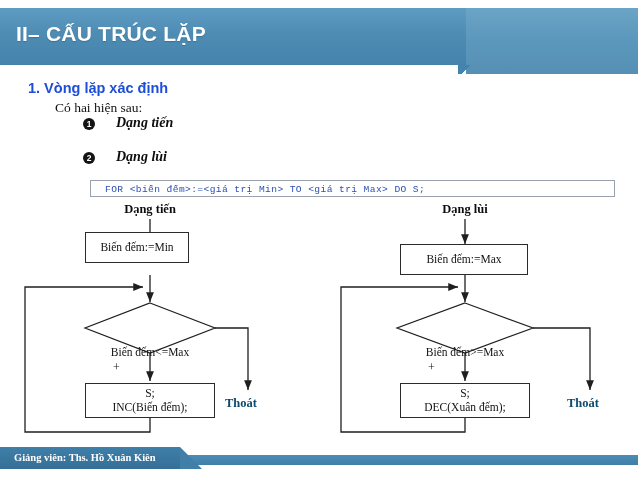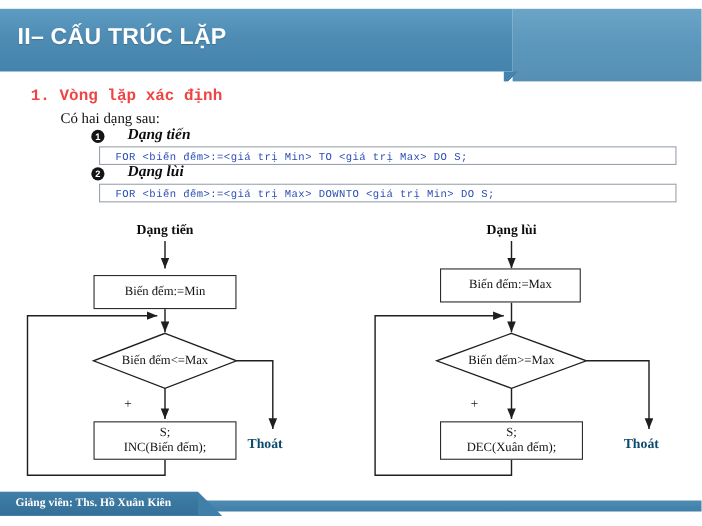--- a/index.html
+++ b/index.html
@@ -48,24 +48,24 @@
     font-weight: bold;
     font-size: 21px;
     letter-spacing: 0.2px;
     white-space: nowrap;
     text-shadow: 0 1px 1px rgba(0,0,0,0.18);
   }
 
   
   .line-heading {
     position: absolute;
-    font-family: Liberation Mono, monospace;
+    font-family: Liberation Sans, sans-serif;
     font-weight: bold;
     font-size: 14.5px;
-    color: #ef4444;
+    color: #1d4ed8;
     white-space: nowrap;
   }
   .line-plain {
     position: absolute;
     font-family: "Liberation Serif", serif;
     font-size: 13.5px;
     color: #111111;
     white-space: nowrap;
   }
   .line-italic {
@@ -90,20 +90,21 @@
     text-align: center;
   }
 
   
   .code-box {
     position: absolute;
     border: 1px solid #9aa3ad;
     background: #ffffff;
     box-sizing: border-box;
     height: 17px;
+    margin-top: 47px;
   }
   .code-text {
     position: absolute;
     font-family: "Liberation Mono", monospace;
     font-size: 9.6px;
     color: #2b4fb5;
     white-space: nowrap;
     letter-spacing: 0.4px;
     top: 3px;
   }
@@ -133,20 +134,21 @@
     line-height: 1.15;
     white-space: nowrap;
   }
   .fc-diamond-text {
     position: absolute;
     font-family: "Liberation Serif", serif;
     font-size: 11.5px;
     color: #121212;
     white-space: nowrap;
     text-align: center;
+    margin-top: 24px;
   }
   .fc-plus {
     position: absolute;
     font-family: "Liberation Serif", serif;
     font-size: 12px;
     color: #161616;
   }
   .fc-exit {
     position: absolute;
     font-family: "Liberation Serif", serif;
@@ -199,33 +201,30 @@
 
   <div class="header-wrap">
     <div class="header-band-right"></div>
     <div class="header-band-left"></div>
     <div class="header-notch"></div>
     <div class="header-title">II– CẤU TRÚC LẶP</div>
   </div>
 
   <div class="line-heading" style="left:28px; top:80px;">1. Vòng lặp xác định</div>
 
-  <div class="line-plain" style="left:55px; top:100px;">Có hai dạng sau:</div>
+  <div class="line-plain" style="left:55px; top:100px;">Có hai hiện sau:</div>
 
   <div class="bullet-num" style="left:83px; top:118px;">1</div>
   <div class="line-italic" style="left:116px; top:115px;">Dạng tiến</div>
   <div class="code-box" style="left:90px; top:133px; width:525px;">
     <div class="code-text" style="left:14px;">FOR &lt;biến đếm&gt;:=&lt;giá trị Min&gt; TO &lt;giá trị Max&gt; DO S;</div>
   </div>
 
   <div class="bullet-num" style="left:83px; top:152px;">2</div>
   <div class="line-italic" style="left:116px; top:149px;">Dạng lùi</div>
-  <div class="code-box" style="left:90px; top:167px; width:525px;">
-    <div class="code-text" style="left:14px;">FOR &lt;biến đếm&gt;:=&lt;giá trị Max&gt; DOWNTO &lt;giá trị Min&gt; DO S;</div>
-  </div>
 
 
   <div class="fc-label" style="left:95px; top:202px; width:110px;">Dạng tiến</div>
 
   <svg class="fc-svg" width="638" height="478">
     <defs>
       <marker id="ar" markerWidth="9" markerHeight="9" refX="7.5" refY="3" orient="auto">
         <path d="M0,0 L7.5,3 L0,6 z" fill="#1f1f1f"></path>
       </marker>
     </defs>
@@ -236,21 +235,21 @@
 
     <polygon points="150,303 215,328 150,353 85,328" fill="none" stroke="#1f1f1f" stroke-width="1.2"></polygon>
 
     <line x1="150" y1="353" x2="150" y2="381" stroke="#1f1f1f" stroke-width="1.3" marker-end="url(#ar)"></line>
 
     <polyline points="215,328 248,328 248,390" fill="none" stroke="#1f1f1f" stroke-width="1.3" marker-end="url(#ar)"></polyline>
 
     <polyline points="150,418 150,432 25,432 25,287 143,287" fill="none" stroke="#1f1f1f" stroke-width="1.3" marker-end="url(#ar)"></polyline>
   </svg>
 
-  <div class="fc-box" style="left:85px; top:250px; width:130px; height:31px;">
+  <div class="fc-box" style="left:85px; top:232px; width:104px; height:31px;">
     <span>Biến đếm:=Min</span>
   </div>
 
   <div class="fc-diamond-text" style="left:90px; top:322px; width:120px;">Biến đếm&lt;=Max</div>
 
   <div class="fc-plus" style="left:113px; top:360px;">+</div>
 
   <div class="fc-box" style="left:85px; top:383px; width:130px; height:35px;">
     <span>S;</span>
     <span>INC(Biến đếm);</span>

